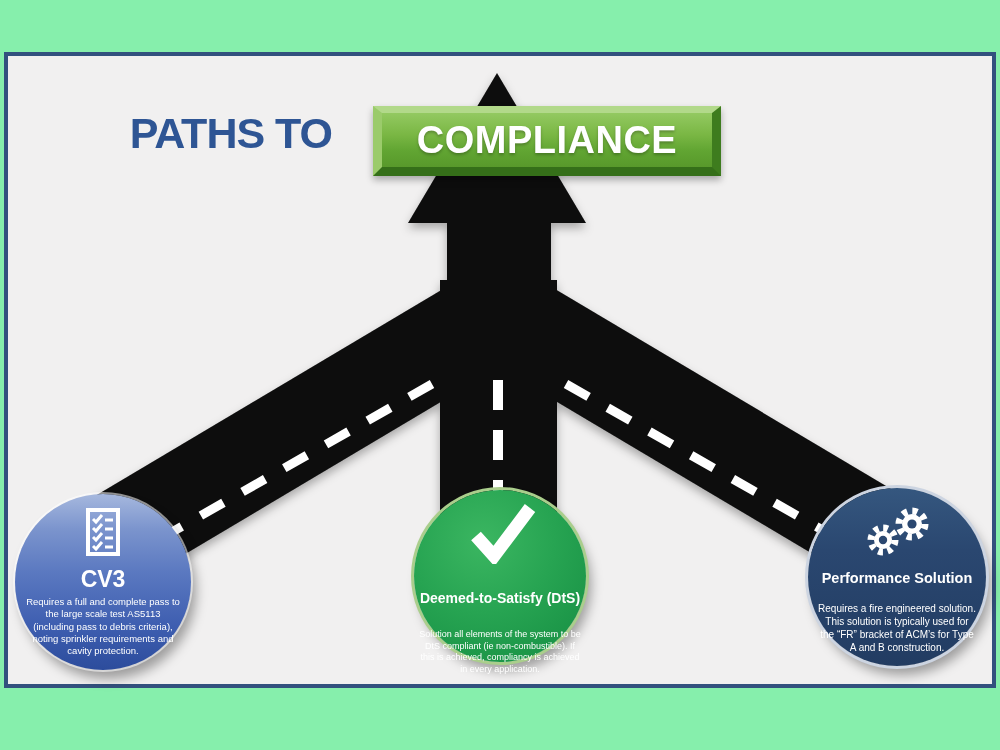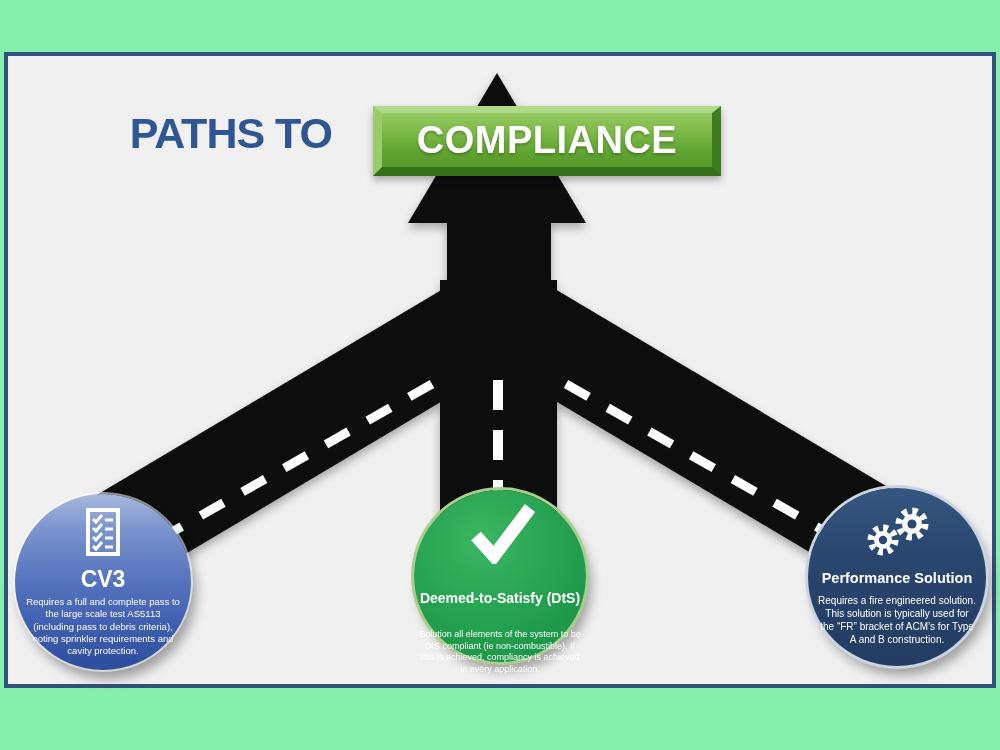--- a/index.html
+++ b/index.html
@@ -60,21 +60,21 @@
   .node-dts .node-title { font-size:14px; margin-top:2px; white-space:nowrap; }
   .node-dts .node-body { font-size:9px; width:164px; margin-top:3px; }
 
   .node-performance {
     left:808px; top:488px; width:178px; height:178px;
     background:linear-gradient(180deg,#35577f 0%,#2a4770 35%,#223c62 100%);
     box-shadow:0 0 0 3px #ccd4e1, 5px 9px 12px rgba(0,0,0,0.35);
     padding-top:16px;
   }
   .node-performance .node-title { font-size:14.5px; margin-top:4px; white-space:nowrap; }
-  .node-performance .node-body { font-size:10px; width:160px; margin-top:8px; }
+  .node-performance .node-body { font-size:10px; width:160px; margin-top:16px; }
 </style>
 </head>
 <body>
 
 <div class="canvas">
 
   <div class="frame"></div>
 
   <svg class="roads-svg" width="1000" height="750" viewBox="0 0 1000 750">
     <defs>

